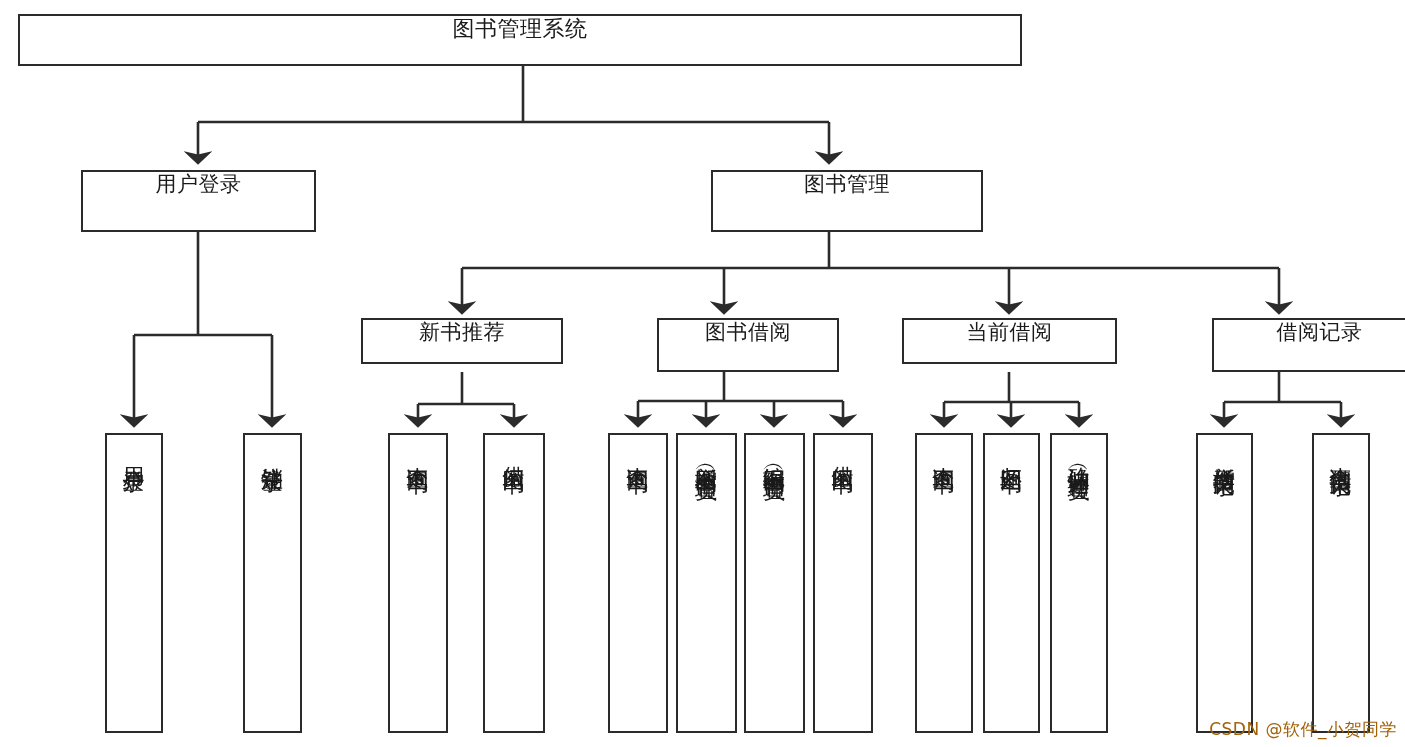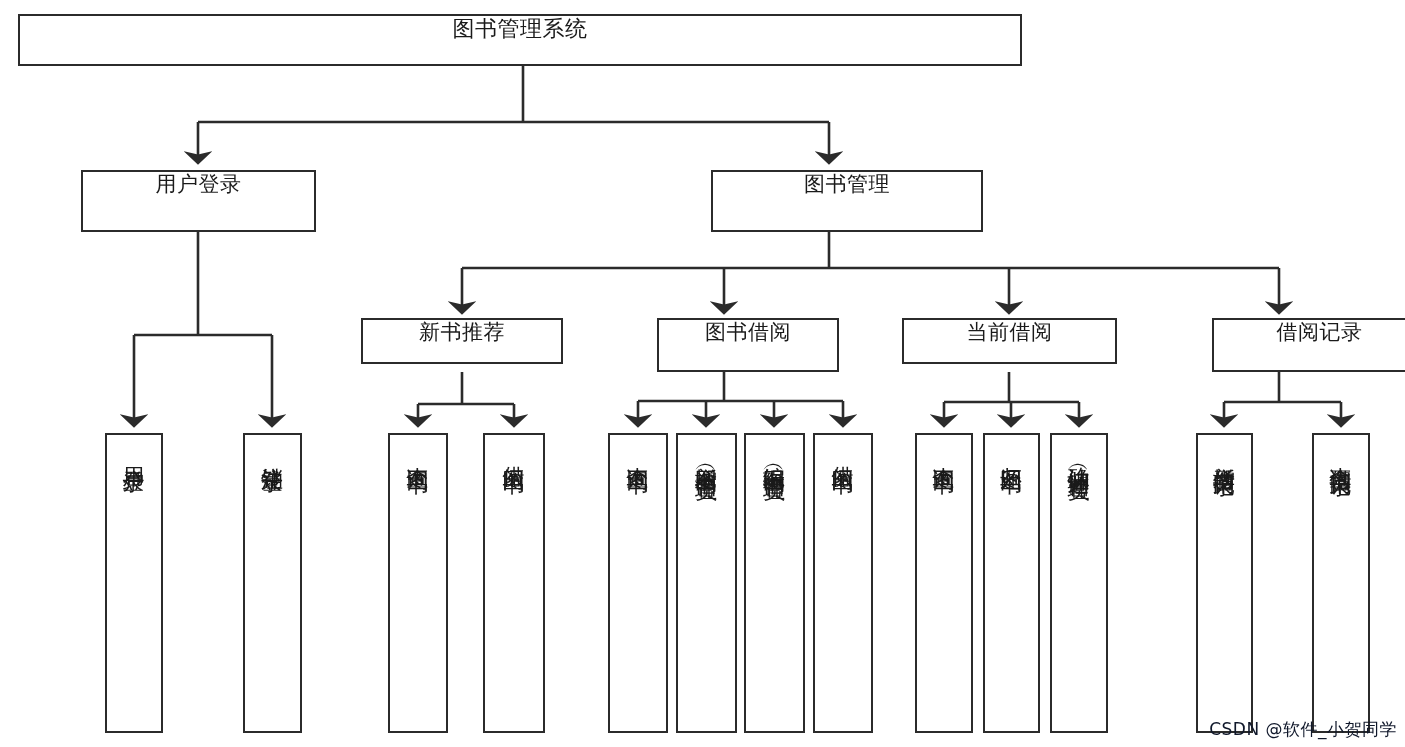--- a/index.html
+++ b/index.html
@@ -58,21 +58,21 @@
     font-size: 22px;
     line-height: 1.05;
     letter-spacing: 2px;
     white-space: nowrap;
   }
   .watermark {
     position: absolute;
     right: 8px;
     bottom: 6px;
     font-size: 17px;
-    color: #0f172a;
+    color: #a16207;
     letter-spacing: 0.5px;
     z-index: 5;
     white-space: nowrap;
   }
 </style>
 </head>
 <body>
 
 <div id="canvas">
 

